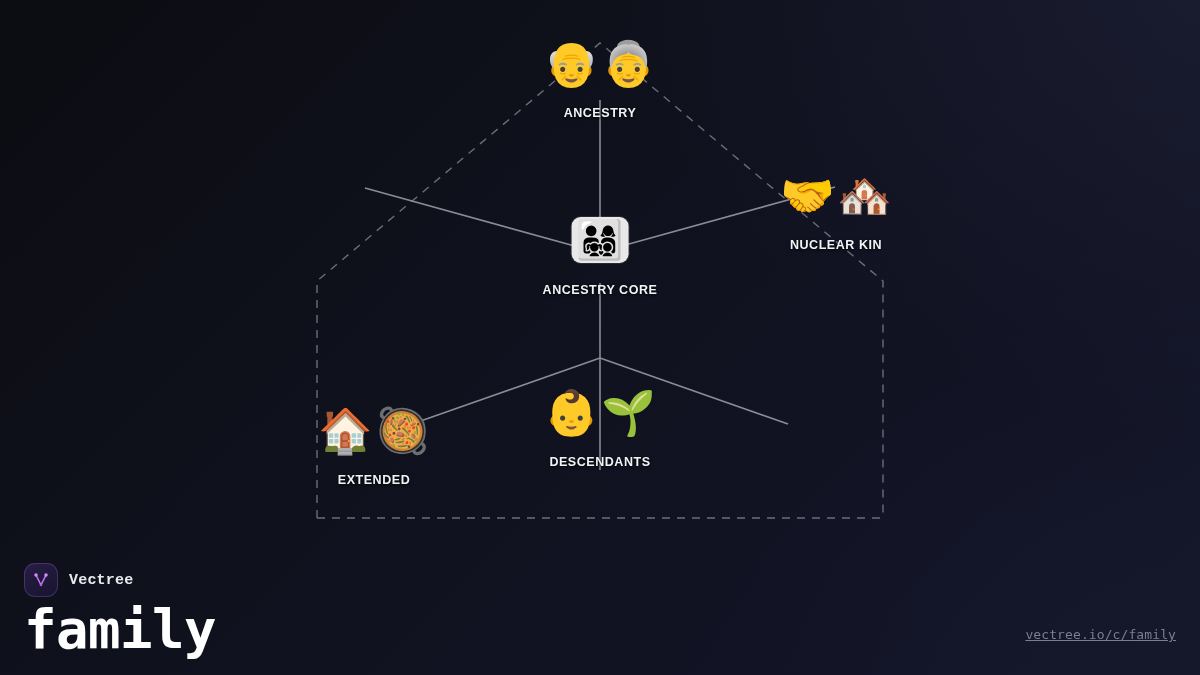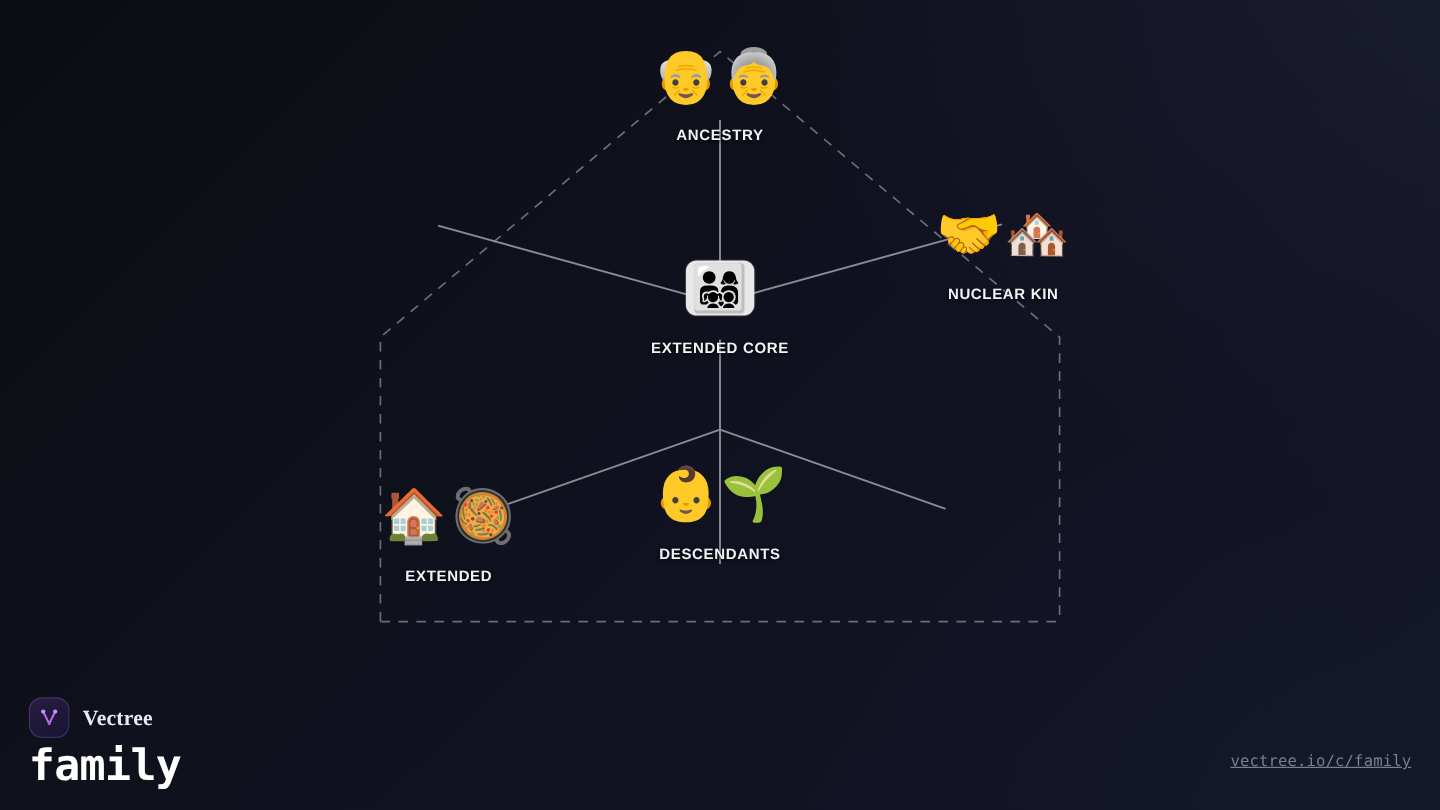--- a/index.html
+++ b/index.html
@@ -72,29 +72,29 @@
     gap:11px;
   }
   #brand-mark {
     width:34px; height:34px;
     border-radius:11px;
     background:linear-gradient(150deg,#2a1c46 0%,#1d1836 60%,#171330 100%);
     box-shadow:inset 0 0 0 1px rgba(190,140,255,.22);
     display:flex; align-items:center; justify-content:center;
   }
   #brand-name {
-    font-family:Liberation Serif, serif;
-    font-size:18px;
+    font-family:Liberation Mono, monospace;
+    font-size:15px;
     font-weight:bold;
     color:#e9eaee;
     letter-spacing:.2px;
   }
   #brand-title {
     font-family:"DejaVu Sans Mono","Liberation Mono",monospace;
-    font-size:36px;
+    font-size:54px;
     font-weight:bold;
     color:#ffffff;
     letter-spacing:-.5px;
     line-height:1;
   }
   #url {
     position:absolute;
     right:24px; bottom:33px;
     font-family:"DejaVu Sans Mono","Liberation Mono",monospace;
     font-size:13px;
@@ -126,21 +126,21 @@
       <span>👴</span>
       <span>👵</span>
     </div>
     <div class="label">ANCESTRY</div>
   </div>
 
   <div class="node" style="left:600px; top:257px;">
     <div class="glyphs boxed">
       <span>👨‍👩‍👧‍👦</span>
     </div>
-    <div class="label">EXTENDED CORE</div>
+    <div class="label">ANCESTRY CORE</div>
   </div>
 
   <div class="node" style="left:836px; top:213px;">
     <div class="glyphs">
       <span>🤝</span>
       <span>🏘️</span>
     </div>
     <div class="label">NUCLEAR KIN</div>
   </div>
 

